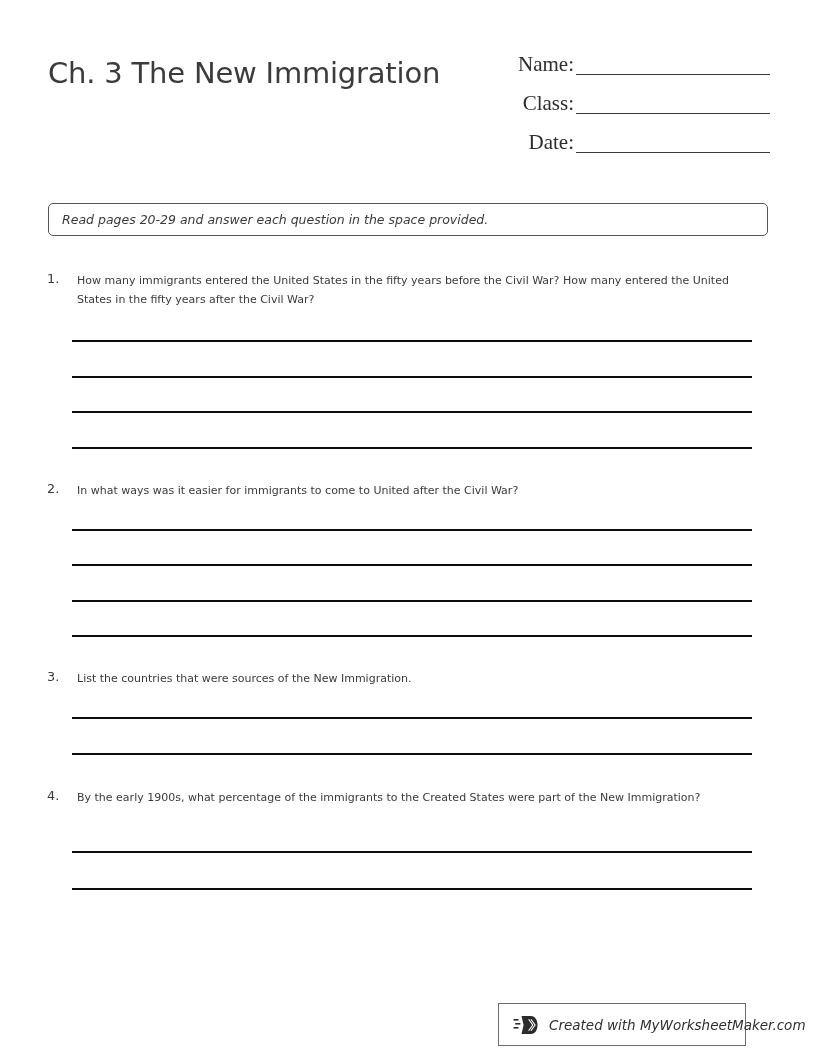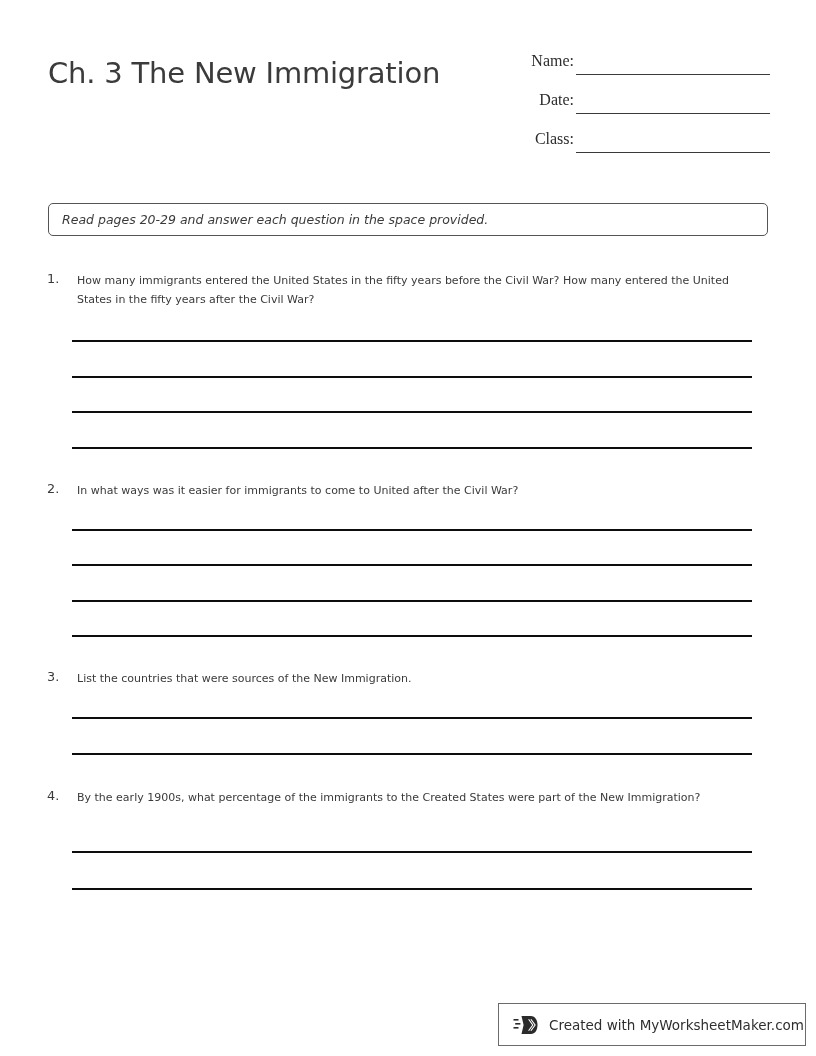--- a/index.html
+++ b/index.html
@@ -54,21 +54,21 @@
   }
   .info-row {
     position: relative;
     height: 39px;
   }
   .info-label {
     position: absolute;
     right: 196px;
     top: 2px;
     font-family: "Liberation Serif", serif;
-    font-size: 16px;
+    font-size: 21px;
     color: #2d2d2d;
     white-space: nowrap;
   }
   .info-line {
     position: absolute;
     left: 106px;
     right: 0;
     top: 24px;
     border-bottom: 1.4px solid #3a3a3a;
   }
@@ -139,25 +139,26 @@
     width: 680px;
     border-bottom: 2.2px solid #0d0d0d;
     height: 0;
   }
 
   
   .footer-badge {
     position: absolute;
     left: 498px;
     top: 1003px;
-    width: 308px;
+    width: 248px;
     height: 43px;
     box-sizing: border-box;
     border: 1.2px solid #6b6b6b;
     background: #ffffff;
+    font-style: italic;
   }
   .badge-inner {
     position: absolute;
     left: 14px;
     top: 0;
     height: 41px;
     display: flex;
     align-items: center;
     gap: 10px;
   }
@@ -184,26 +185,26 @@
     <div class="worksheet-title">Ch. 3 The New Immigration</div>
 
     <div class="info-block">
 
       <div class="info-row">
         <span class="info-label">Name:</span>
         <span class="info-line"></span>
       </div>
 
       <div class="info-row">
-        <span class="info-label">Date:</span>
+        <span class="info-label">Class:</span>
         <span class="info-line"></span>
       </div>
 
       <div class="info-row">
-        <span class="info-label">Class:</span>
+        <span class="info-label">Date:</span>
         <span class="info-line"></span>
       </div>
 
     </div>
   </div>
 
   <div class="instructions">
     <div class="instructions-text">Read pages 20-29 and answer each question in the space provided.</div>
   </div>
 

